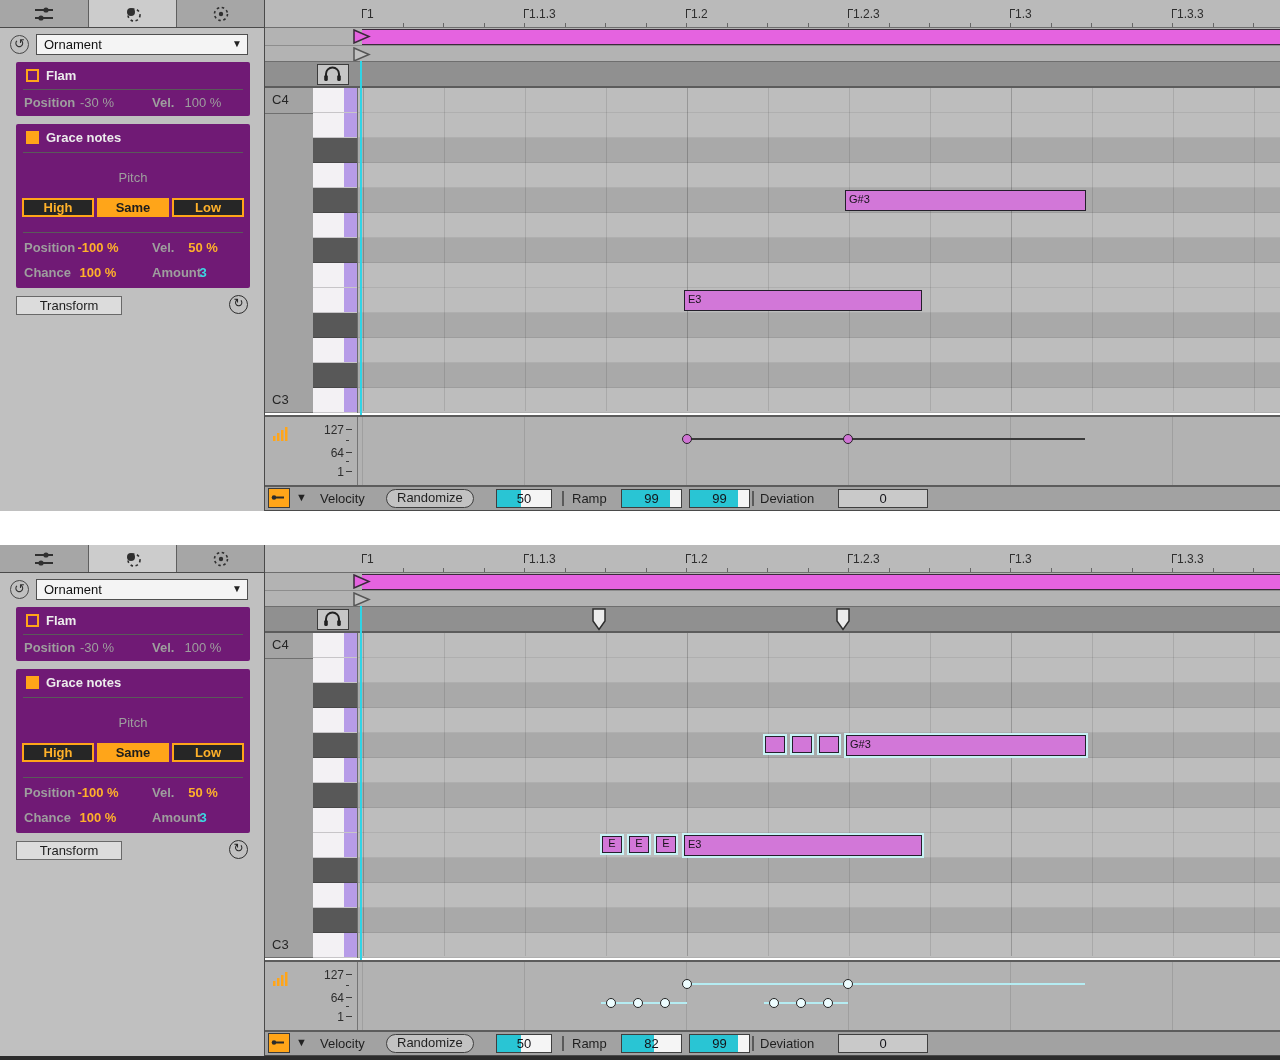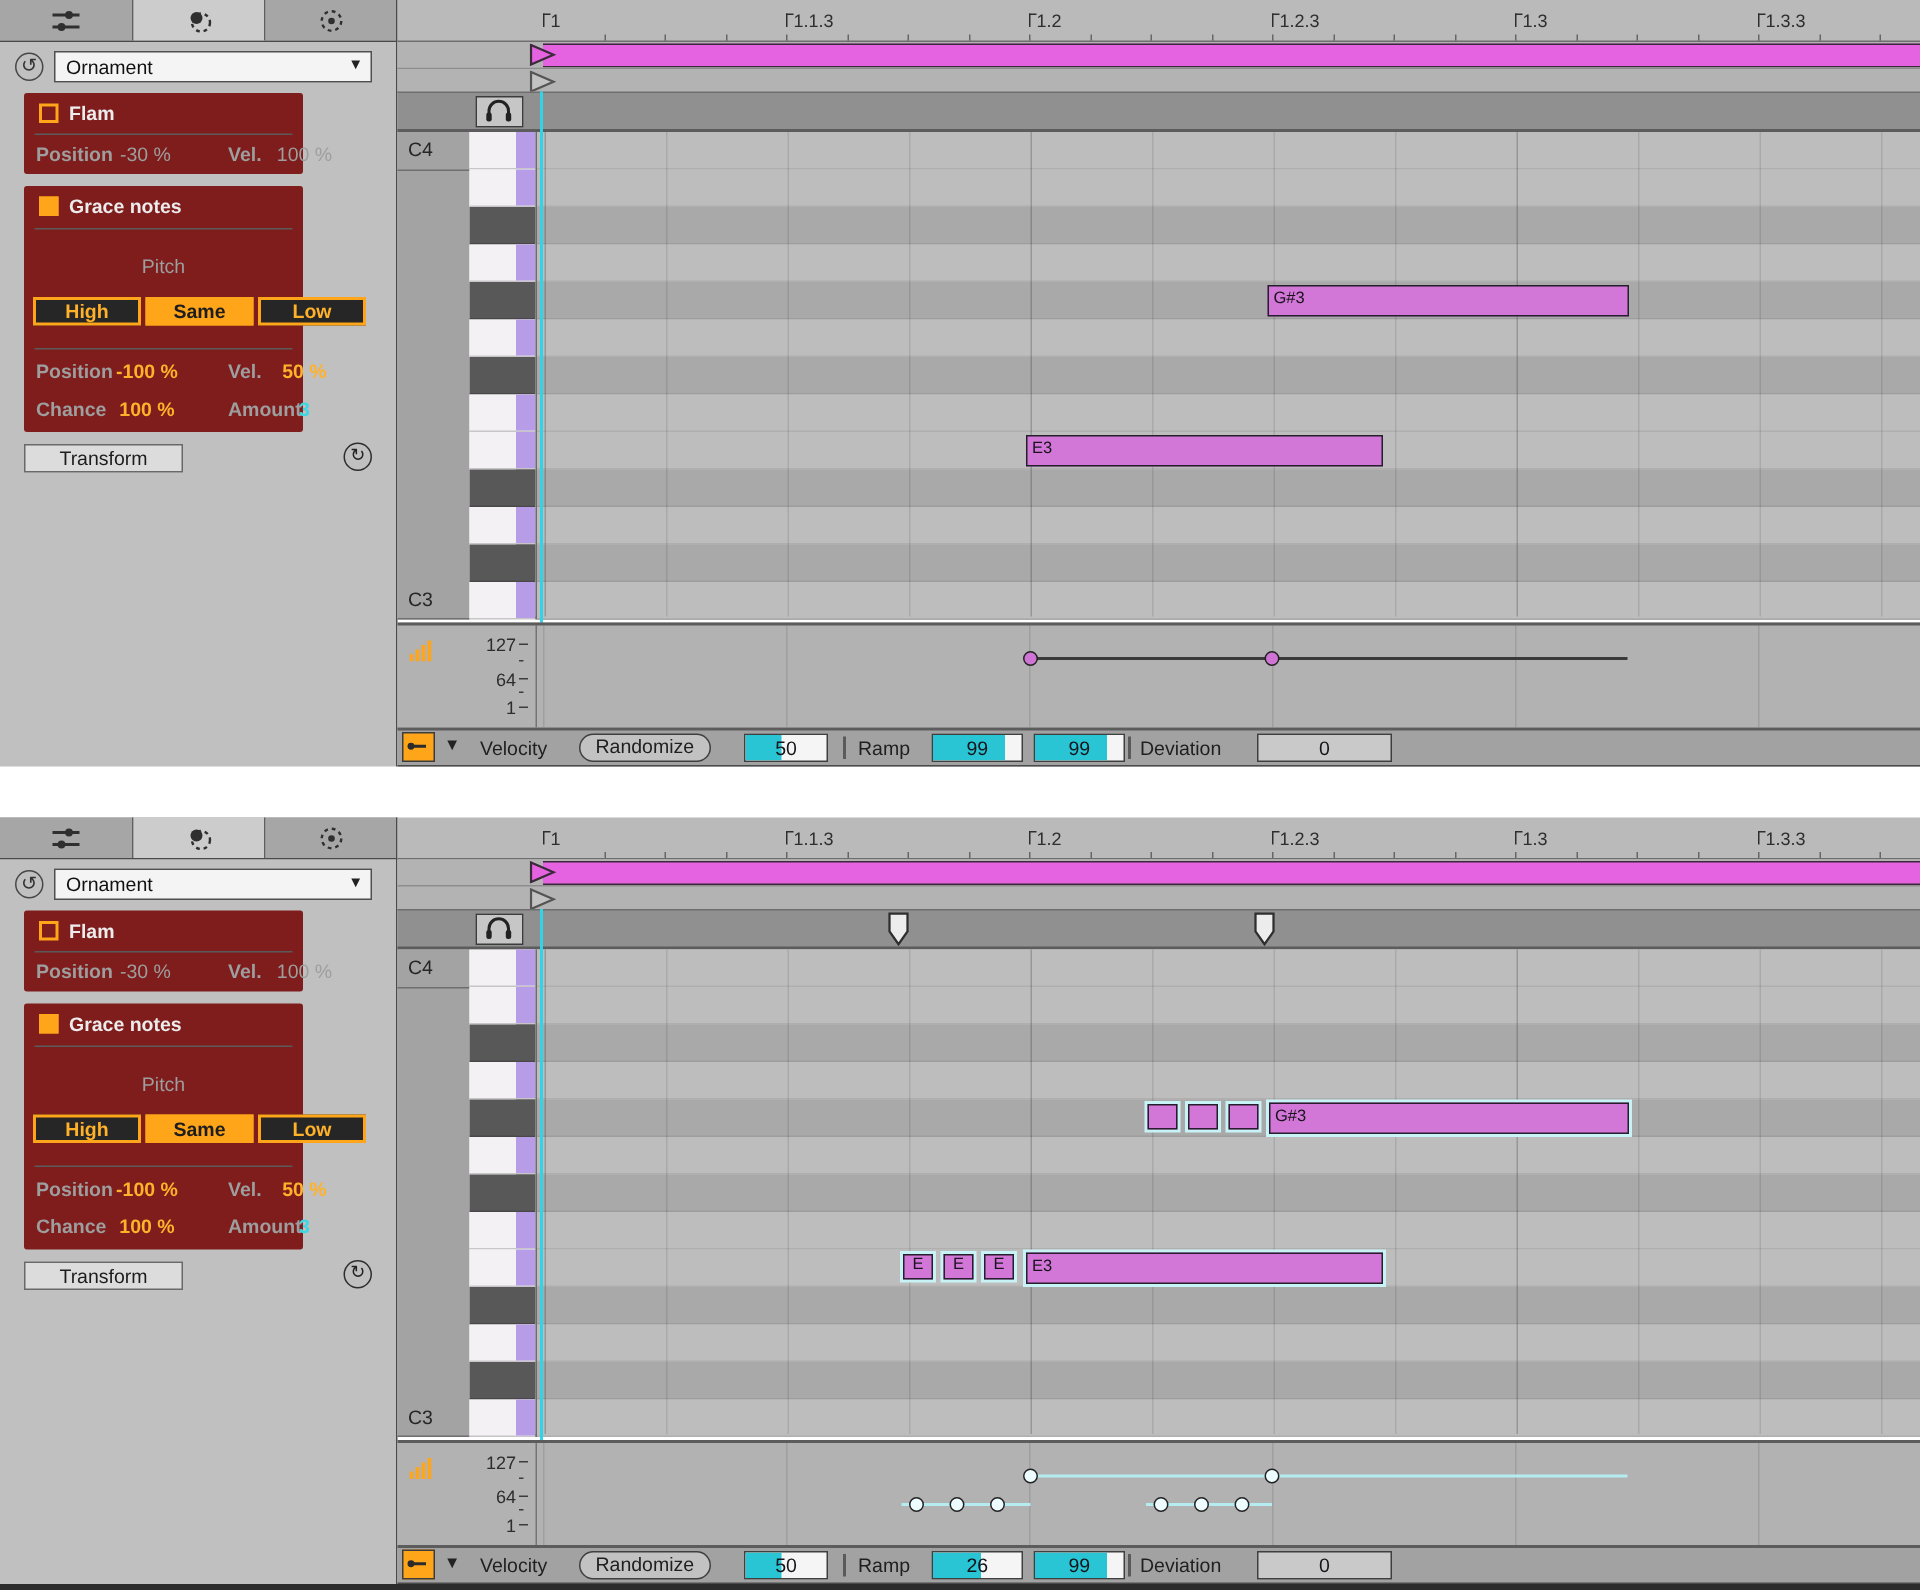--- a/index.html
+++ b/index.html
@@ -21,21 +21,21 @@
 
   
   .sidebar-bg{position:absolute;left:0;top:28px;width:264px;height:483px;background:#c0c0c0;}
   .vsep{position:absolute;left:264px;top:0;width:1px;height:511px;background:#4a4a4a;}
   .reset-btn{position:absolute;left:10px;top:35px;width:19px;height:19px;border:1.5px solid #474747;
              border-radius:50%;box-sizing:border-box;color:#333;font-size:13px;line-height:15px;text-align:center;}
   .device-select{position:absolute;left:36px;top:34px;width:212px;height:21px;background:#f4f4f4;
                  border:1px solid #4f4f4f;box-sizing:border-box;}
   .dev-name{position:absolute;left:7px;top:2px;font-size:13px;color:#111;}
   .sel-caret{position:absolute;right:5px;top:3px;font-size:10px;color:#222;}
-  .card{position:absolute;left:16px;width:186px;background:#7f1d1d;border-radius:2px;}
+  .card{position:absolute;left:16px;width:234px;background:#701a75;border-radius:2px;}
   .cb{position:absolute;width:13px;height:13px;border:2px solid #ffa519;box-sizing:border-box;background:transparent;}
   .cb.filled{background:#ffa519;}
   .card-title{position:absolute;font-size:13px;font-weight:bold;color:#ececec;}
   .hr{position:absolute;left:7px;right:7px;height:0;border-top:1px solid #5a5a5a;}
   .plabel{position:absolute;font-size:13px;color:#9e9e9e;white-space:nowrap;font-weight:bold;}
   .pval{position:absolute;font-size:13px;text-align:center;white-space:nowrap;}
   .pval.gray{color:#9e9e9e;}
   .pval.orange{color:#ffb12a;font-weight:bold;}
   .pval.cyan{color:#3ad9e4;font-weight:bold;}
   .pitch-label{position:absolute;left:0;right:0;text-align:center;font-size:13px;color:#9e9e9e;}
@@ -598,21 +598,21 @@
     <span class="cb-label" style="left:55px">Velocity</span>
     <div class="pill" style="left:121px">Randomize</div>
     <div class="vbox" style="left:231px;width:56px">
       <div class="fill" style="width: 44%;"></div>
       <span class="vtext">50</span>
     </div>
     <div class="cdiv" style="left:297px"></div>
     <span class="cb-label" style="left:307px">Ramp</span>
     <div class="vbox" style="left:356px;width:61px">
       <div class="fill" style="width: 55%;"></div>
-      <span class="vtext">26</span>
+      <span class="vtext">82</span>
     </div>
     <div class="vbox" style="left:424px;width:61px">
       <div class="fill" style="width: 82%;"></div>
       <span class="vtext">99</span>
     </div>
     <div class="cdiv" style="left:487px"></div>
     <span class="cb-label" style="left:495px">Deviation</span>
     <div class="vbox dev" style="left:573px;width:90px">
       <span class="vtext">0</span>
     </div>

